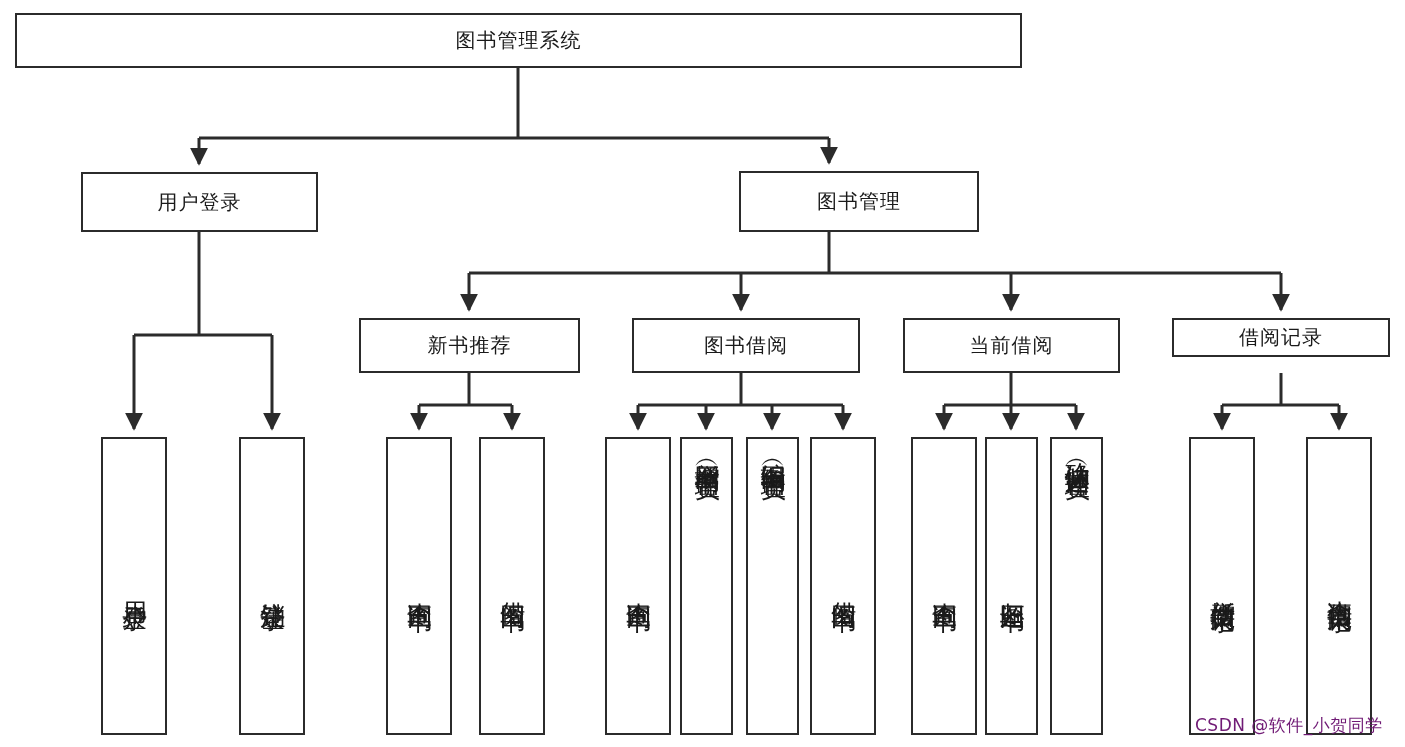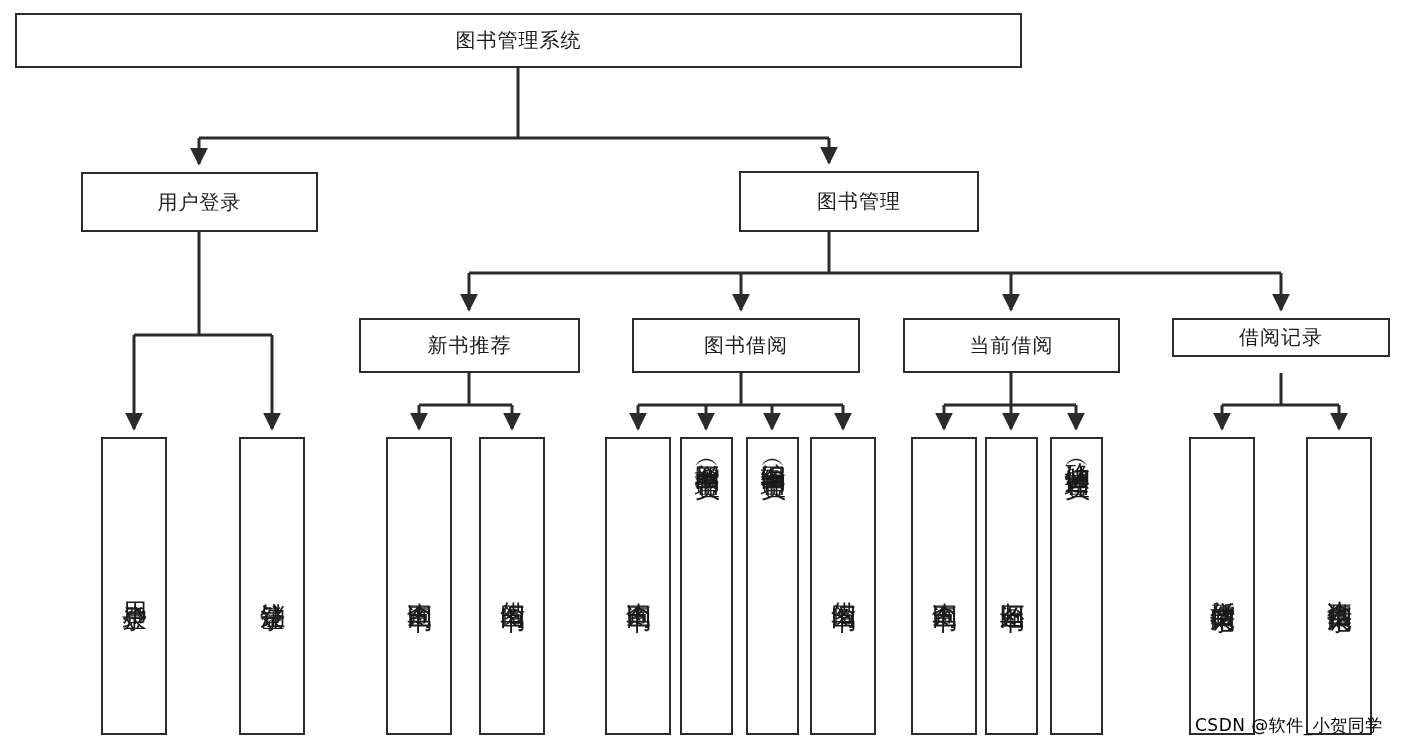--- a/index.html
+++ b/index.html
@@ -58,21 +58,21 @@
     line-height: 1.05;
     letter-spacing: 2px;
     white-space: nowrap;
   }
   .node.vertical.centered {
     align-items: center;
     padding-top: 0;
   }
   .watermark {
     position: absolute;
-    color: #000000;
+    color: #701a75;
     font-size: 17px;
     letter-spacing: 0.5px;
     white-space: nowrap;
     z-index: 5;
   }
 </style>
 </head>
 <body>
 
 <div id="canvas">

